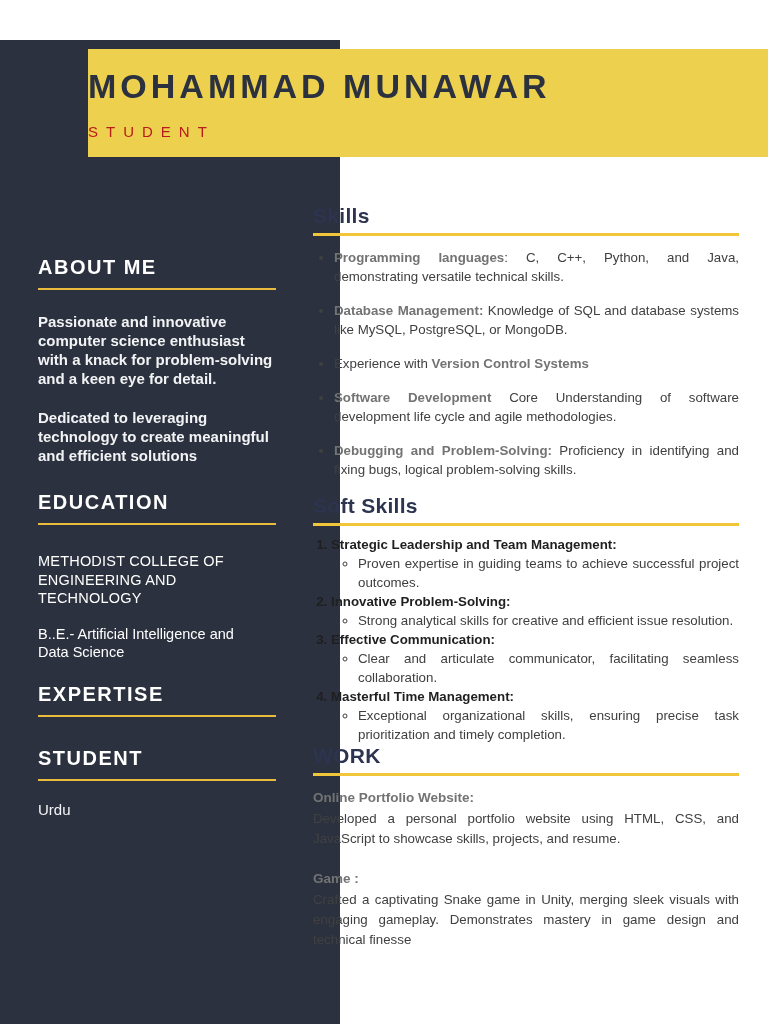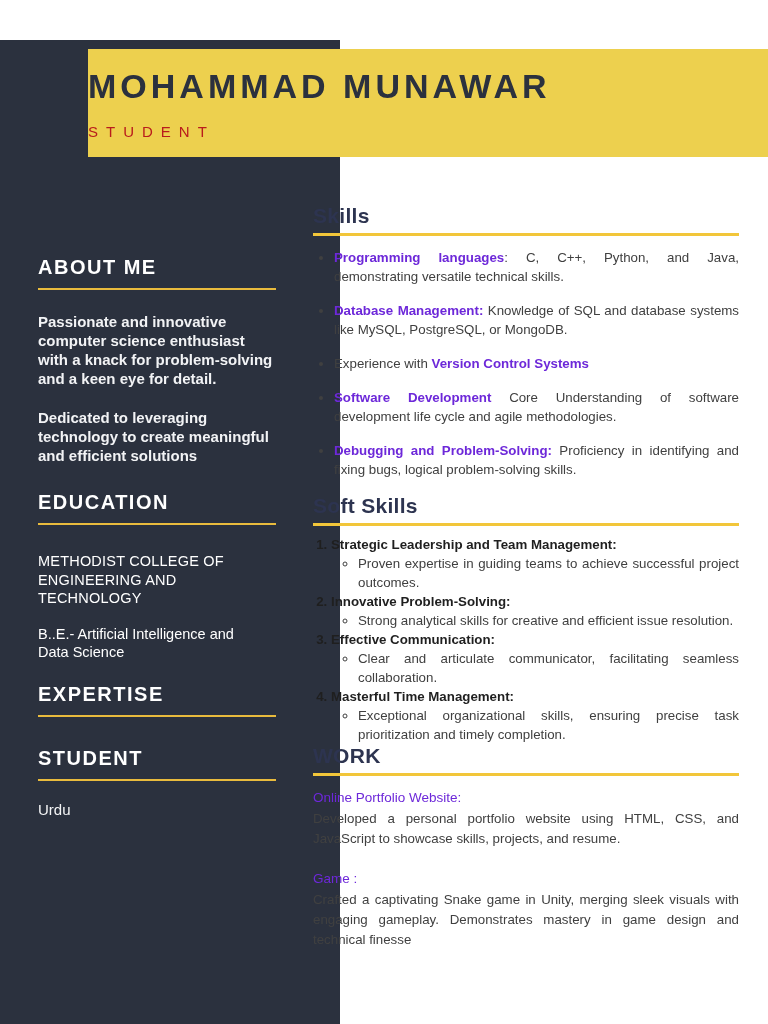--- a/index.html
+++ b/index.html
@@ -84,40 +84,40 @@
   }
   .main-rule { width: 100%; height: 3px; background: #f2c63a; margin-top: 5px; }
 
   .skills-list {
     margin: 12px 0 0 0; padding-left: 21px; list-style: disc;
   }
   .skills-list li {
     font-size: 13.3px; line-height: 19px; color: #404040;
     text-align: justify; margin-bottom: 15px;
   }
-  .skills-list li strong, .soft-list li strong, .work-title { color: #6d28d9; }
+  .skills-list li strong, .soft-list li strong, .work-title { color: #737373; }
 
   .soft-section { margin-top: 9px; }
   .soft-list {
     margin: 9px 0 0 0; padding-left: 18px;
   }
   .soft-list > li {
     font-size: 13.3px; line-height: 19px; font-weight: 700; color: #1f1f1f;
   }
   .soft-list .sub {
     list-style: circle; padding-left: 27px; font-weight: 400;
   }
   .soft-list .sub li {
     font-weight: 400; color: #404040; text-align: justify; margin: 0;
   }
 
   .work-section { }
   .work-entry { margin-top: 12px; }
   .work-entry + .work-entry { margin-top: 20px; }
-  .work-title { font-size: 13.5px; font-weight: 400; line-height: 20px; }
+  .work-title { font-size: 13.5px; font-weight: 700; line-height: 20px; }
   .work-desc {
     font-size: 13.3px; line-height: 20px; color: #404040; text-align: justify;
     margin-top: 1px;
   }
 </style>
 </head>
 <body>
 
 <aside class="sidebar">
   <section>

